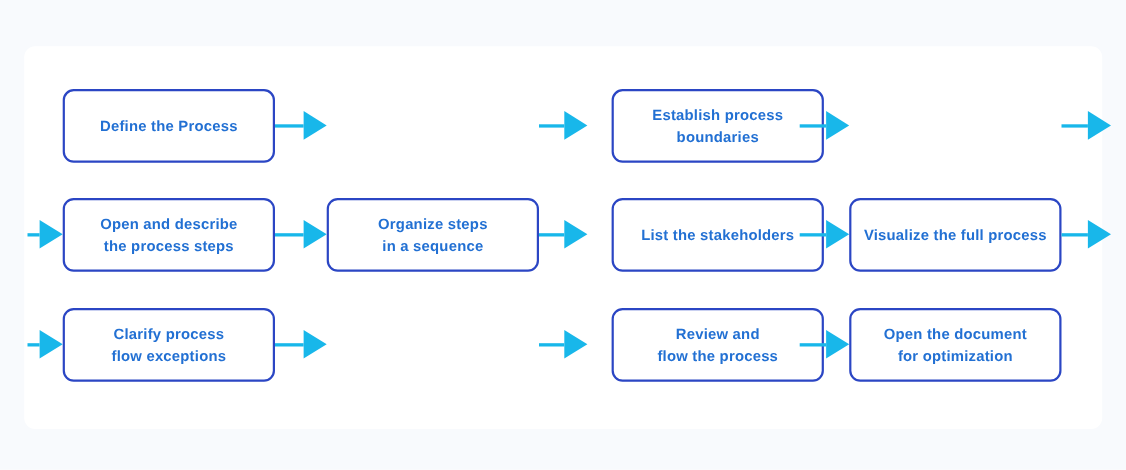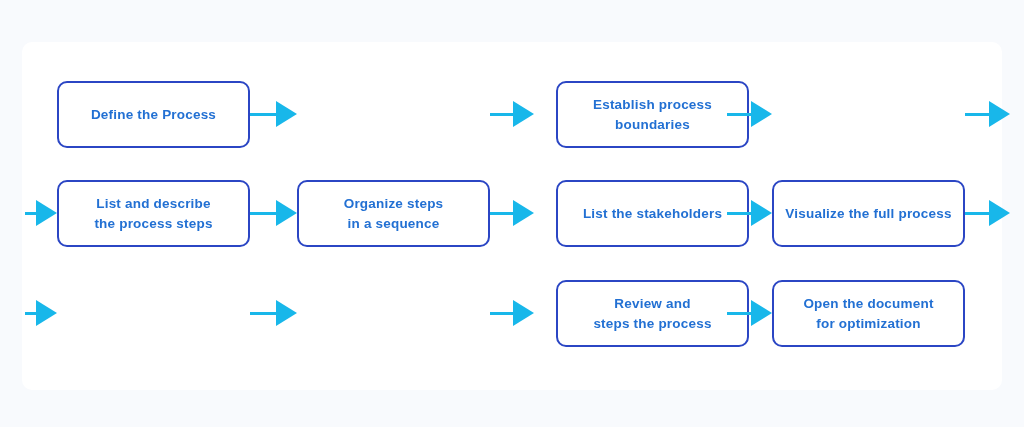--- a/index.html
+++ b/index.html
@@ -54,37 +54,41 @@
 
   <div class="step r0 c0">
     <span class="step-label">Define the Process</span>
   </div>
   <div class="step r0 c2">
     <span class="step-label">Establish process
 boundaries</span>
   </div>
 
   <div class="step r1 c0">
-    <span class="step-label">List and describe
+    <span class="step-label">Open and describe
 the process steps</span>
   </div>
   <div class="step r1 c1">
     <span class="step-label">Organize steps
 in a sequence</span>
   </div>
   <div class="step r1 c2">
     <span class="step-label">List the stakeholders</span>
   </div>
   <div class="step r1 c3">
     <span class="step-label">Visualize the full process</span>
   </div>
 
+  <div class="step r2 c0">
+    <span class="step-label">Clarify process
+flow exceptions</span>
+  </div>
   <div class="step r2 c2">
     <span class="step-label">Review and
-steps the process</span>
+flow the process</span>
   </div>
   <div class="step r2 c3">
     <span class="step-label">Open the document
 for optimization</span>
   </div>
 
   <div class="conn cy0 g0">
       <span class="line"></span>
       <span class="head"></span>
     </div>

